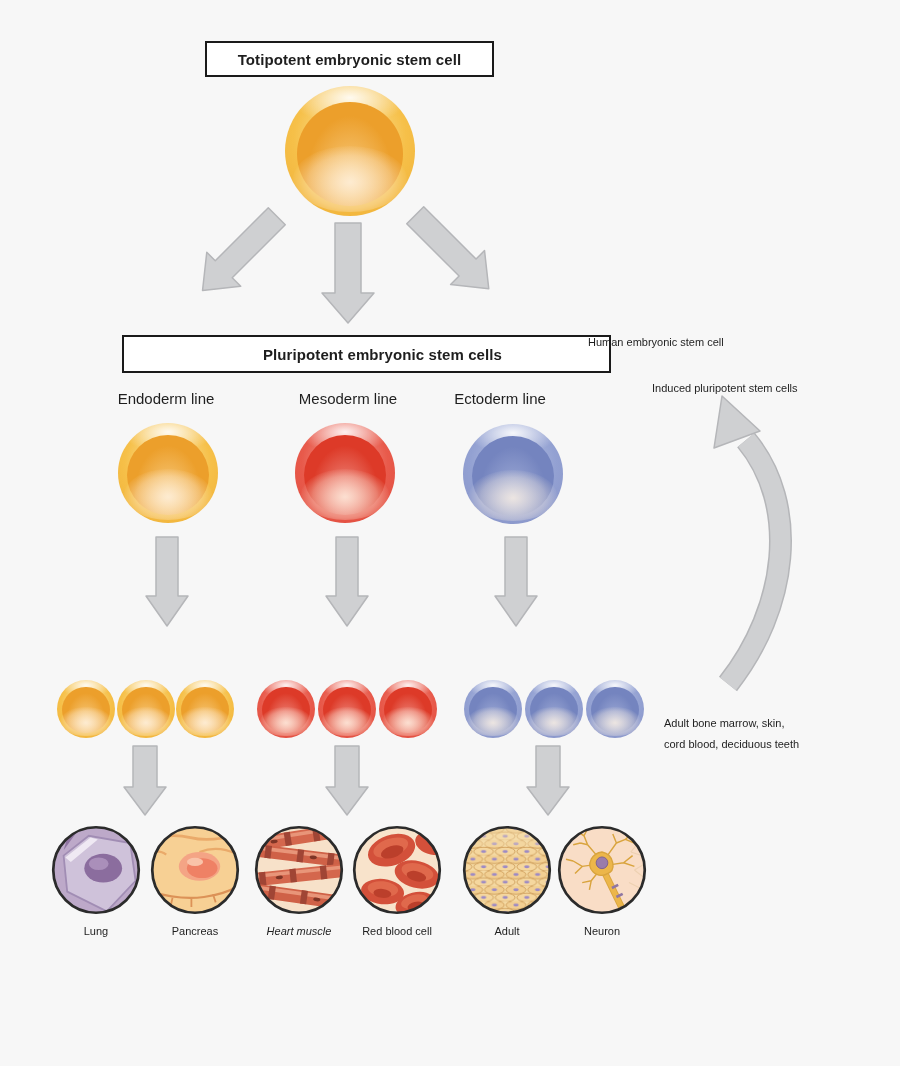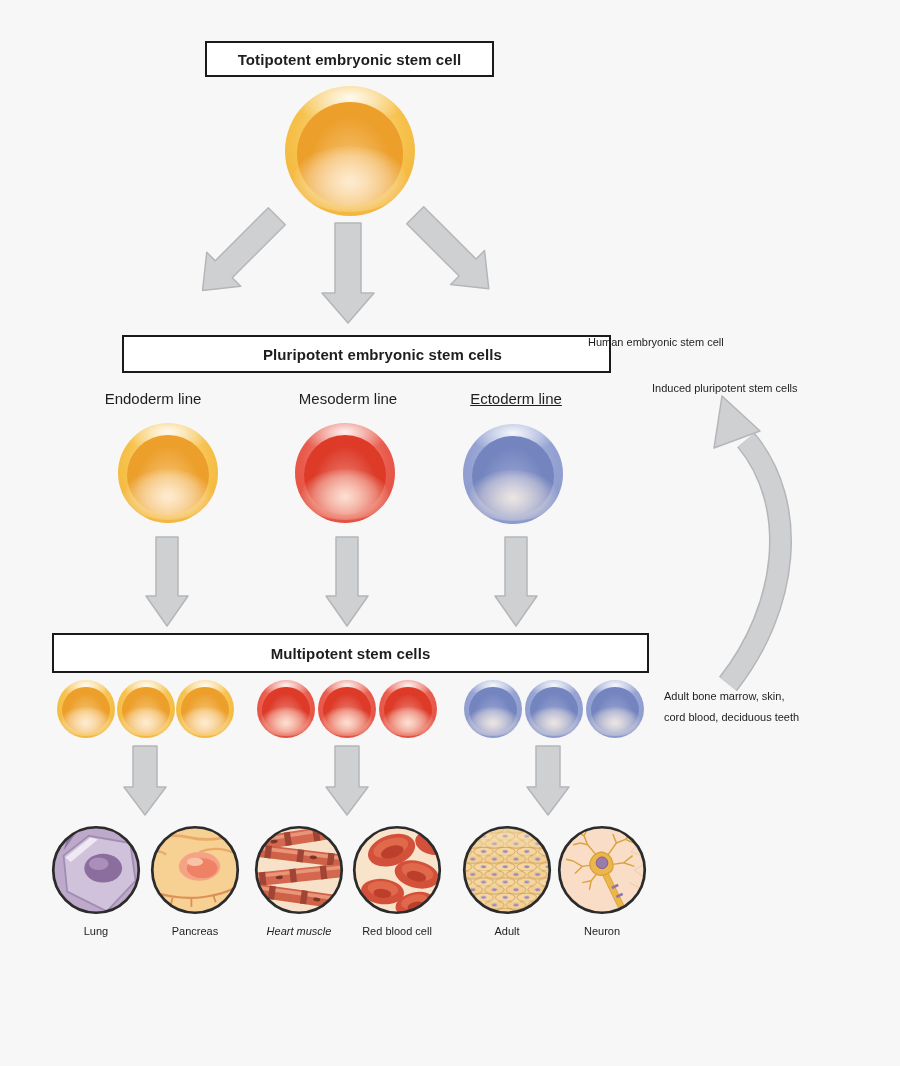--- a/index.html
+++ b/index.html
@@ -17,21 +17,21 @@
   #box-pluripotent { left:122px; top:335px; width:453px; height:34px;padding-left:32px; }
   #box-multipotent { left:52px;  top:633px; width:593px; height:36px; }
 
   .lineage-label {
     position:absolute; top:390px; transform:translateX(-50%);
     font-size:15px; white-space:nowrap;
   }
   .side-text { position:absolute; font-size:11px; white-space:nowrap; }
   #txt-human { left:588px; top:336px; }
   #txt-ipsc  { left:652px; top:360px;margin-top:22px; }
-  #txt-adult { left:664px; top:686px; white-space:pre-line; line-height:21px; }
+  #txt-adult { left:664px; top:713px; white-space:pre-line; line-height:21px; }
 
   .tissue-label {
     position:absolute; top:922px; width:78px; transform:translateX(-50%);
     text-align:center; font-size:11px; line-height:19px;
   }
 
   
   .cell { position:absolute; border-radius:50%; }
   .cell::before {
     content:""; position:absolute; left:9%; right:9%; top:12%; bottom:8%;
@@ -84,29 +84,26 @@
       <polygon points="722,396 760,431 714,448" fill="#cfd0d2" stroke="#b5b6b9" stroke-width="1.5" stroke-linejoin="round"></polygon>
     </g>
   </svg>
 
   <div class="label-box" id="box-totipotent">
     <span>Totipotent embryonic stem cell</span>
   </div>
   <div class="label-box" id="box-pluripotent">
     <span>Pluripotent embryonic stem cells</span>
   </div>
-  <div class="label-box" id="box-multipotent">
-    <span>Multipotent stem cells</span>
-  </div>
 
   <div class="cell cell-lg cell-yellow" style="left:285px; top:86px;"></div>
 
-  <div class="lineage-label" style="left:153px;">Endoderm line</div>
+  <div class="lineage-label" style="left:166px;">Endoderm line</div>
   <div class="lineage-label" style="left:348px;">Mesoderm line</div>
-  <div class="lineage-label" style="left:516px;text-decoration:underline;">Ectoderm line</div>
+  <div class="lineage-label" style="left:500px;">Ectoderm line</div>
 
   <div class="side-text" id="txt-human">Human embryonic stem cell</div>
   <div class="side-text" id="txt-ipsc">Induced pluripotent stem cells</div>
   <div class="side-text" id="txt-adult">Adult bone marrow, skin,
 cord blood, deciduous teeth</div>
 
   <div class="cell cell-md cell-yellow" style="left:118px; top:423px;"></div>
   <div class="cell cell-md cell-red" style="left:295px; top:423px;"></div>
   <div class="cell cell-md cell-blue" style="left:463px; top:424px;"></div>
 

